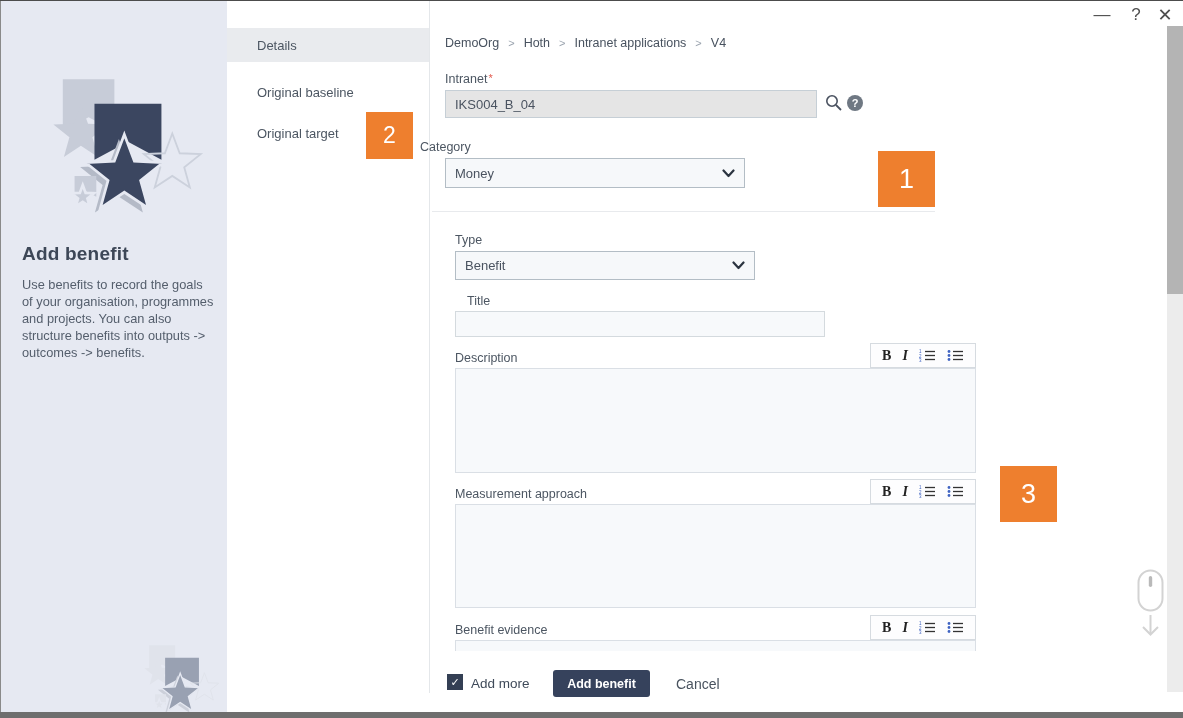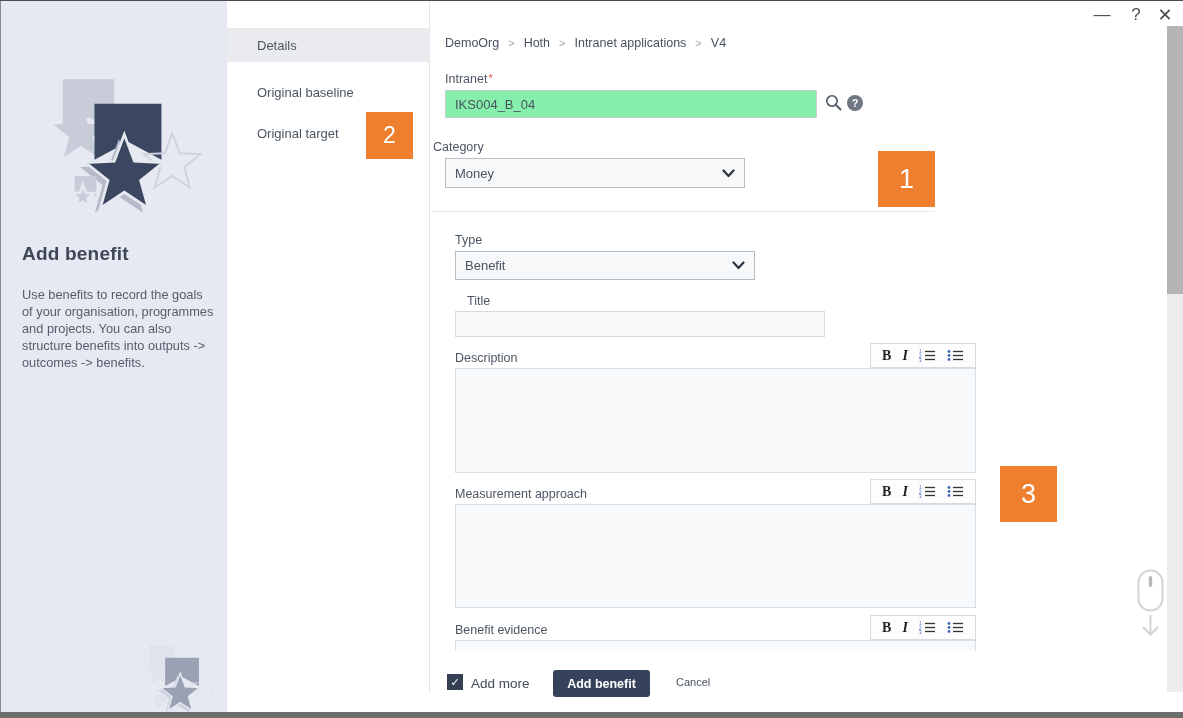--- a/index.html
+++ b/index.html
@@ -9,21 +9,21 @@
             border-top:1px solid #4c4c4c; }
   .abs { position:absolute; }
 
   
   .bottom-bar { left:0; top:711px; width:1183px; height:7px; background:#6e6e6e; }
   .left-edge { left:0; top:0; width:1px; height:711px; background:#8a8a8a; }
 
   
   .sidebar { left:1px; top:0; width:226px; height:711px; background:#e6e9f2; }
   .sidebar h1 { position:absolute; left:21px; top:242px; font-size:19px; font-weight:bold; color:#3d4757; letter-spacing:.2px; }
-  .sidebar p { position:absolute; left:21px; top:285px; width:192px; font-size:12.8px; line-height:1.33; color:#545e6c; }
+  .sidebar p { position:absolute; left:21px; top:275px; width:192px; font-size:12.8px; line-height:1.33; color:#545e6c; }
   .illu-main { position:absolute; left:22px; top:33px; }
   .illu-mini { position:absolute; left:128px; top:626px; }
   .illu-main .c-light { fill:#c7ccd8; } .illu-main .c-dark { fill:#3b4660; }
   .illu-main .c-shadow { fill:#b4bac7; } .illu-main .c-outline { fill:none; stroke:#ccd1dc; stroke-width:2; }
   .illu-main .c-halo { stroke:#e6e9f2; stroke-width:3; }
   .illu-mini .c-light { fill:#e0e3eb; } .illu-mini .c-dark { fill:#99a1b2; }
   .illu-mini .c-shadow { fill:#ccd0da; } .illu-mini .c-outline { fill:none; stroke:#dfe2ea; stroke-width:2; }
   .illu-mini .c-halo { stroke:#e6e9f2; stroke-width:3; }
 
   
@@ -43,42 +43,42 @@
             font-size:17px; color:#4f4f4f; cursor:pointer; }
 
   
   .crumbs { left:445px; top:35px; font-size:12.5px; color:#48525f; display:flex; gap:9px; align-items:center; }
   .crumb { cursor:pointer; }
   .crumb-sep { color:#9aa3ae; font-size:11px; }
 
   
   .flabel { font-size:12.5px; color:#4c5662; }
   .req { color:#e25b4f; font-size:11px; vertical-align:top; margin-left:1px; }
-  .tinput { background:#86efac; border:1px solid #c6cfd6; font-size:13px; color:#4a5360;
+  .tinput { background:#e5e5e5; border:1px solid #c6cfd6; font-size:13px; color:#4a5360;
             padding:0 9px; outline:none; font-family:inherit; }
   .selbox { background:#f6f8fa; border:1px solid #b3bdc5; font-size:13px; color:#4a5360;
             display:flex; align-items:center; padding:0 9px; cursor:pointer; }
   .selbox .chev { margin-left:auto; }
   .tarea { background:#f7f9fb; border:1px solid #dadfe5; outline:none; resize:none; font-family:inherit; }
   .divider { height:1px; background:#e8eaed; }
 
   
   .rtb { width:106px; height:25px; background:#fdfdfe; border:1px solid #d6dbe0;
          display:flex; align-items:center; justify-content:space-evenly; }
   .rtb .b { font-family:"Liberation Serif","DejaVu Serif",serif; font-weight:bold; font-size:14px; color:#222; cursor:pointer; }
   .rtb .i { font-family:"Liberation Serif","DejaVu Serif",serif; font-style:italic; font-weight:bold; font-size:14px; color:#222; cursor:pointer; }
   .rtb svg { cursor:pointer; display:block; }
 
   
   .chk { left:447px; top:673px; width:16px; height:16px; background:#343f54; color:#fff;
          display:flex; align-items:center; justify-content:center; font-size:11px; cursor:pointer; }
   .chk-label { left:471px; top:675px; font-size:13.5px; color:#3f4a59; cursor:default;text-align:right; }
   .btn-primary { left:553px; top:669px; width:97px; height:27px; background:#36425c; color:#fff;
                  border:none; border-radius:3px; font-size:12.5px; font-weight:bold; cursor:pointer; font-family:inherit; }
-  .btn-cancel { left:676px; top:675px; font-size:11px; color:#49535f; cursor:pointer; background:none; border:none; font-family:inherit; }
+  .btn-cancel { left:676px; top:675px; font-size:14px; color:#49535f; cursor:pointer; background:none; border:none; font-family:inherit; }
 
   
   .sbar-track { left:1167px; top:25px; width:16px; height:666px; background:#ececec; }
   .sbar-thumb { position:absolute; left:0; top:0; width:16px; height:268px; background:#b4b4b4; cursor:grab; }
 </style>
 </head>
 <body>
 
 <div class="screen">
 
@@ -143,21 +143,21 @@
   <div class="abs flabel" style="left:445px; top:71px;"><span>Intranet</span><span class="req">*</span></div>
   <input class="abs tinput" style="left: 445px; top: 89px; width: 372px; height: 28px;" value="IKS004_B_04">
   <svg class="abs" style="left:824px; top:92px; cursor:pointer;" width="20" height="20" viewBox="0 0 20 20">
     <circle cx="8" cy="8" r="5.2" fill="none" stroke="#4a5260" stroke-width="1.6"></circle>
     <line x1="12" y1="12" x2="17" y2="17" stroke="#4a5260" stroke-width="1.8"></line>
   </svg>
   <div class="abs" style="left:847px; top:94px; width:16px; height:16px; border-radius:50%; background:#6f7883; color:#fff; font-size:11px; font-weight:bold; display:flex; align-items:center; justify-content:center; cursor:pointer;">
     <span>?</span>
   </div>
 
-  <div class="abs flabel" style="left:433px; top:139px;">Category</div>
+  <div class="abs flabel" style="left:420px; top:139px;">Category</div>
   <div class="abs selbox" style="left:445px; top:157px; width:300px; height:30px;">
     <span>Money</span>
     <svg class="chev" width="13" height="9" viewBox="0 0 13 9">
       <polyline points="1.5,1.5 6.5,7 11.5,1.5" fill="none" stroke="#2b3440" stroke-width="2.2" stroke-linecap="round" stroke-linejoin="round"></polyline>
     </svg>
   </div>
   <div class="abs badge badge1">1</div>
   <div class="abs divider" style="left:432px; top:210px; width:503px;"></div>
 
   <div class="abs flabel" style="left:455px; top:232px;">Type</div>

